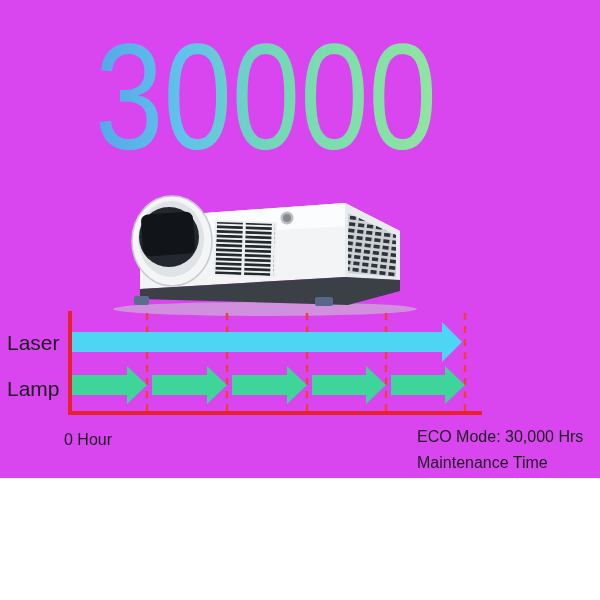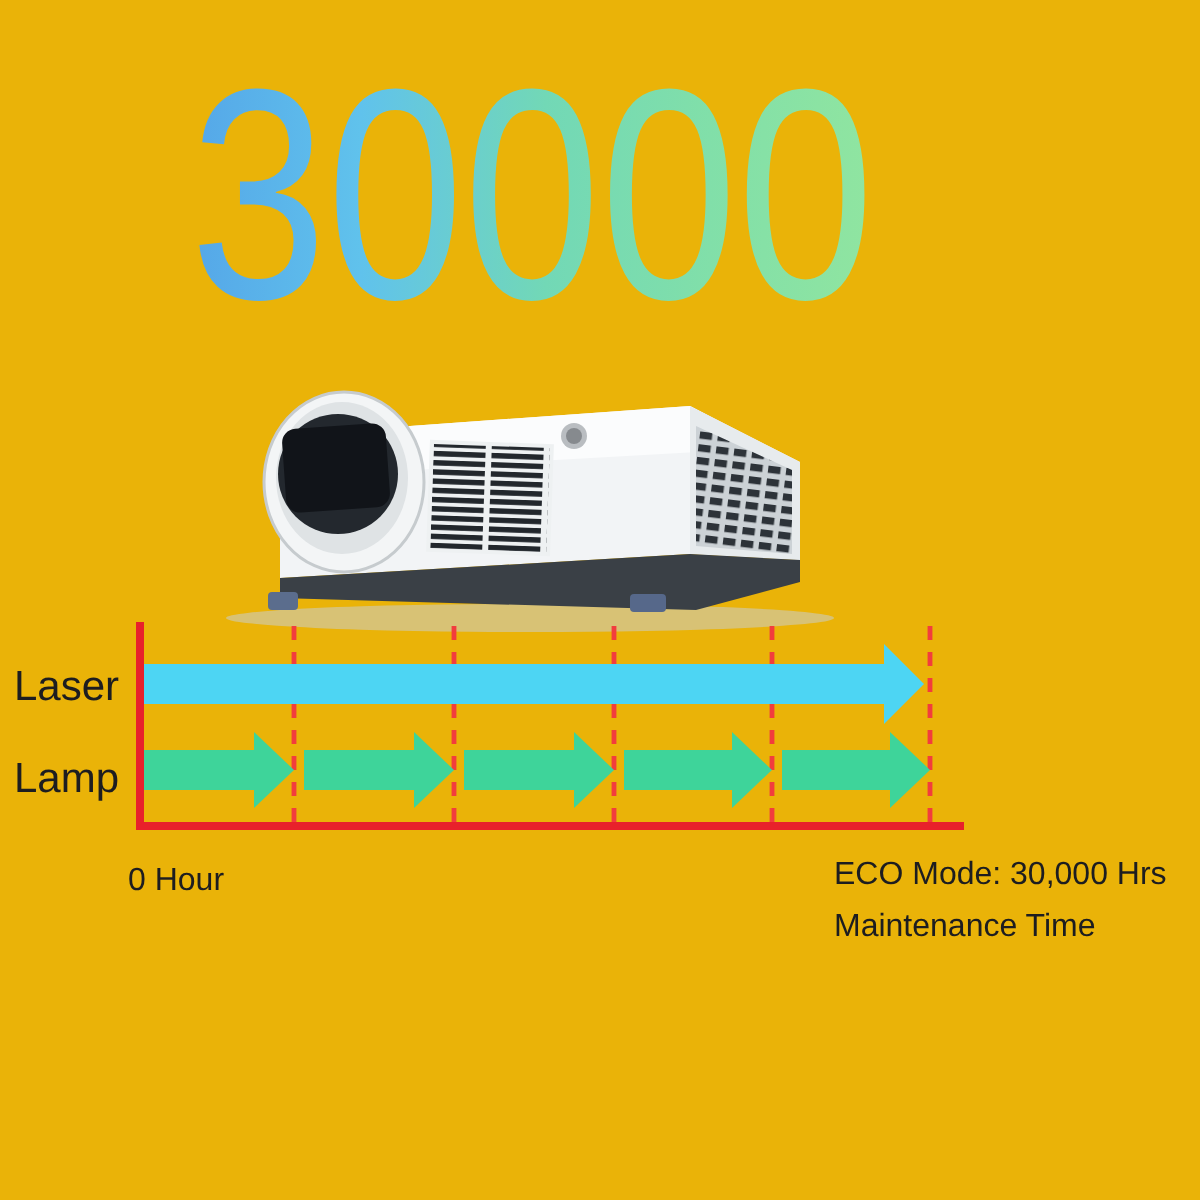--- a/index.html
+++ b/index.html
@@ -1,17 +1,17 @@
 <!DOCTYPE html>
 <html><head>
 <meta charset="utf-8">
 <style>
   html,body{margin:0;padding:0;background:#ffffff;}
   #stage{
-    position:relative;width:600px;height:600px;background:#eab308;overflow:hidden;
+    position:relative;width:600px;height:478px;background:#d946ef;overflow:hidden;
     font-family:"Liberation Sans",sans-serif;
   }
   .layer{position:absolute;}
   #hero-svg{left:0;top:100;}
   #projector-svg{left:100px;top:185px;}
   #chart-svg{left:0;top:305px;}
   .headline-text{font-family:"Liberation Sans",sans-serif;font-weight:400;}
   .row-label{font-family:"Liberation Sans",sans-serif;font-size:21px;fill:#1d1d20;}
   .axis-label{font-family:"Liberation Sans",sans-serif;font-size:16px;fill:#1d1d20;}
 </style>

